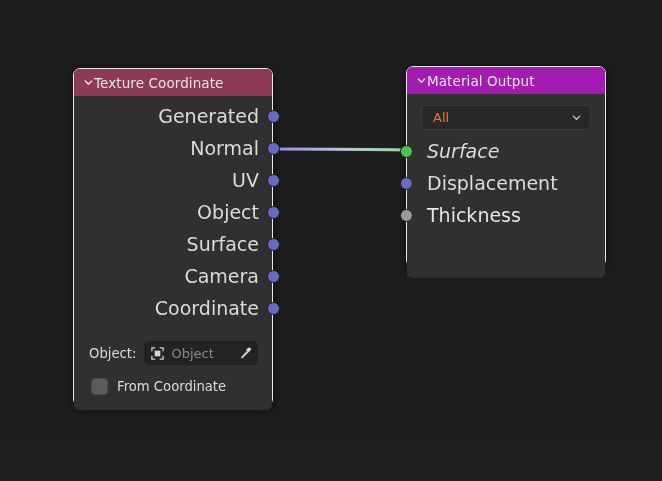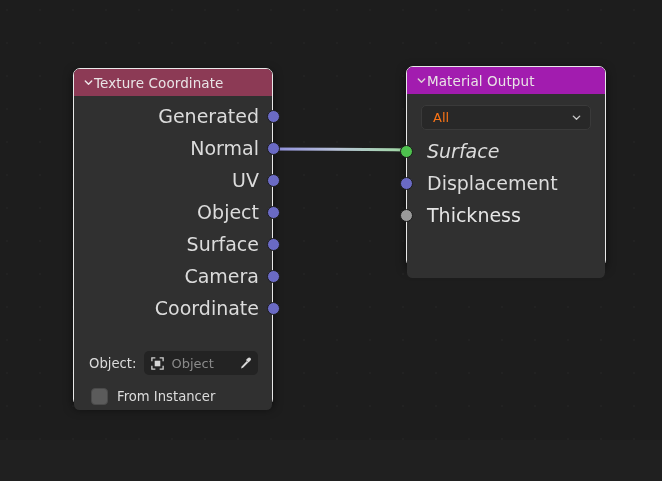--- a/index.html
+++ b/index.html
@@ -239,38 +239,38 @@
     </div>
     <div class="socket-row out">
       <span class="socket-label">Camera</span>
       <span class="socket-dot right" style="background:#6a6ac4;"></span>
     </div>
     <div class="socket-row out">
       <span class="socket-label">Coordinate</span>
       <span class="socket-dot right" style="background:#6a6ac4;"></span>
     </div>
 
-    <div class="widget-row" style="padding:0 14px 0 15px; margin-top:27px;">
+    <div class="widget-row" style="padding:0 14px 0 15px; margin-top:17px;">
       <span class="prop-label">Object:</span>
       <div class="id-field">
         <svg width="15" height="15" viewBox="0 0 16 16" class="icon-svg">
           <rect x="5" y="5" width="6" height="6" fill="#d6d6d6"></rect>
           <path d="M2 5 V2 H5 M11 2 H14 V5 M14 11 V14 H11 M5 14 H2 V11" fill="none" stroke="#cfcfcf" stroke-width="1.4" stroke-linecap="square"></path>
         </svg>
         <span class="id-field-placeholder">Object</span>
         <svg width="15" height="15" viewBox="0 0 16 16" class="icon-svg">
           <path d="M10.6 2.2 a1.9 1.9 0 0 1 2.7 2.7 L11.2 7 l-2.7-2.7 z" fill="#d9d9d9"></path>
           <path d="M9.4 5.3 L10.9 6.8 L5.3 12.4 L3.2 13.2 L3.9 11.1 z" fill="#d9d9d9"></path>
         </svg>
       </div>
     </div>
 
     <div class="checkbox-row" style="padding-left:17px; margin-top:13px;">
       <span class="checkbox"></span>
-      <span class="checkbox-label">From Instancer</span>
+      <span class="checkbox-label">From Coordinate</span>
     </div>
 
   </div>
 </div>
 
 <div class="node" id="node-material-output" style="left:406px; top:66px; width:200px; height:201px;">
 
   <div class="node-header" style="background:#a21caf;">
     <svg class="chevron" viewBox="0 0 12 12">
       <path d="M2.5 4.3 L6 8 L9.5 4.3" fill="none" stroke="#ded3d6" stroke-width="1.5" stroke-linecap="round" stroke-linejoin="round"></path>

